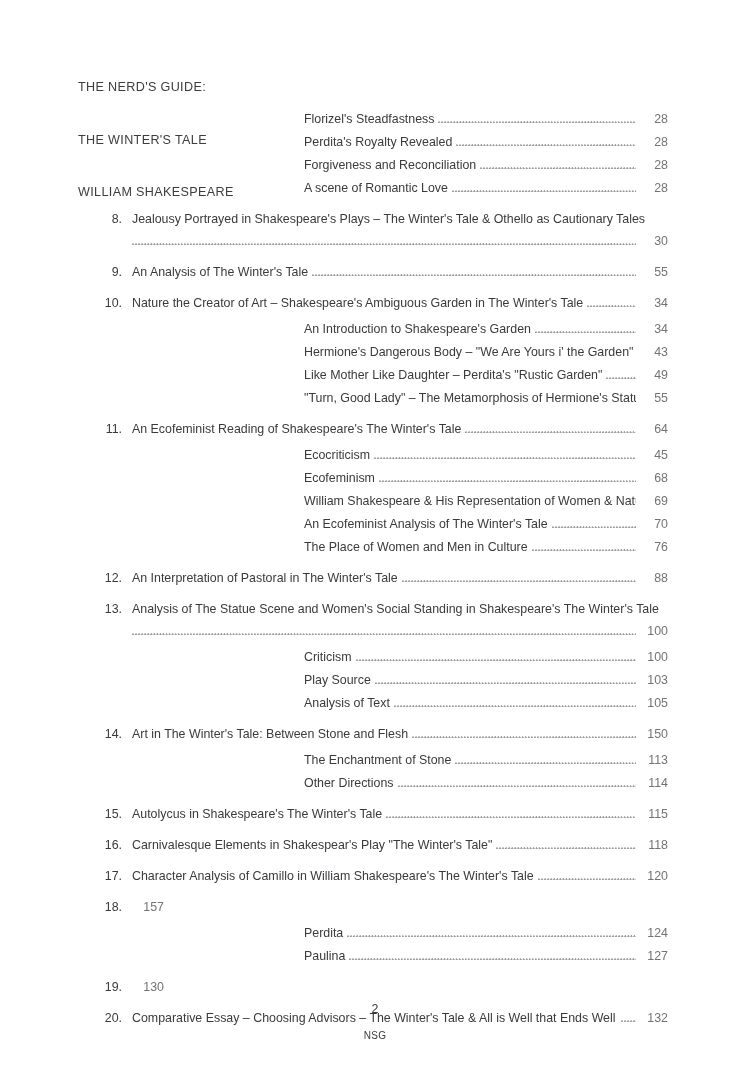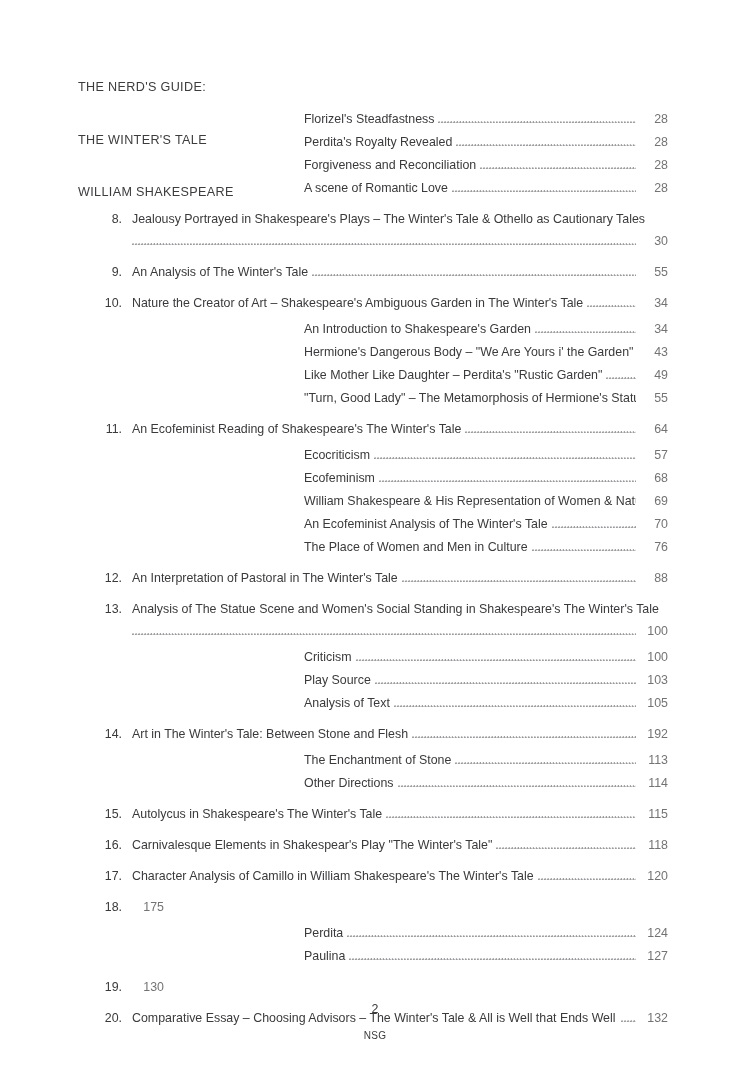--- a/index.html
+++ b/index.html
@@ -283,21 +283,21 @@
           <span class="leader"></span>
         </span>
         <span class="pageno">64</span>
       </div>
       <div class="toc-row level-2">
         <span class="num"></span>
         <span class="title-wrap">
           <span class="title">Ecocriticism</span>
           <span class="leader"></span>
         </span>
-        <span class="pageno">57</span>
+        <span class="pageno">45</span>
       </div>
       <div class="toc-row level-2 tight">
         <span class="num"></span>
         <span class="title-wrap">
           <span class="title">Ecofeminism</span>
           <span class="leader"></span>
         </span>
         <span class="pageno">68</span>
       </div>
       <div class="toc-row level-2 tight">
@@ -368,21 +368,21 @@
           <span class="leader"></span>
         </span>
         <span class="pageno">105</span>
       </div>
       <div class="toc-row level-1">
         <span class="num">14.</span>
         <span class="title-wrap">
           <span class="title">Art in The Winter's Tale: Between Stone and Flesh</span>
           <span class="leader"></span>
         </span>
-        <span class="pageno">192</span>
+        <span class="pageno">150</span>
       </div>
       <div class="toc-row level-2">
         <span class="num"></span>
         <span class="title-wrap">
           <span class="title">The Enchantment of Stone</span>
           <span class="leader"></span>
         </span>
         <span class="pageno">113</span>
       </div>
       <div class="toc-row level-2 tight">
@@ -412,21 +412,21 @@
       <div class="toc-row level-1">
         <span class="num">17.</span>
         <span class="title-wrap">
           <span class="title">Character Analysis of Camillo in William Shakespeare's The Winter's Tale</span>
           <span class="leader"></span>
         </span>
         <span class="pageno">120</span>
       </div>
       <div class="toc-row level-1">
         <span class="num">18.</span>
-        <span class="pageno">175</span>
+        <span class="pageno">157</span>
       </div>
       <div class="toc-row level-2">
         <span class="num"></span>
         <span class="title-wrap">
           <span class="title">Perdita</span>
           <span class="leader"></span>
         </span>
         <span class="pageno">124</span>
       </div>
       <div class="toc-row level-2 tight">

